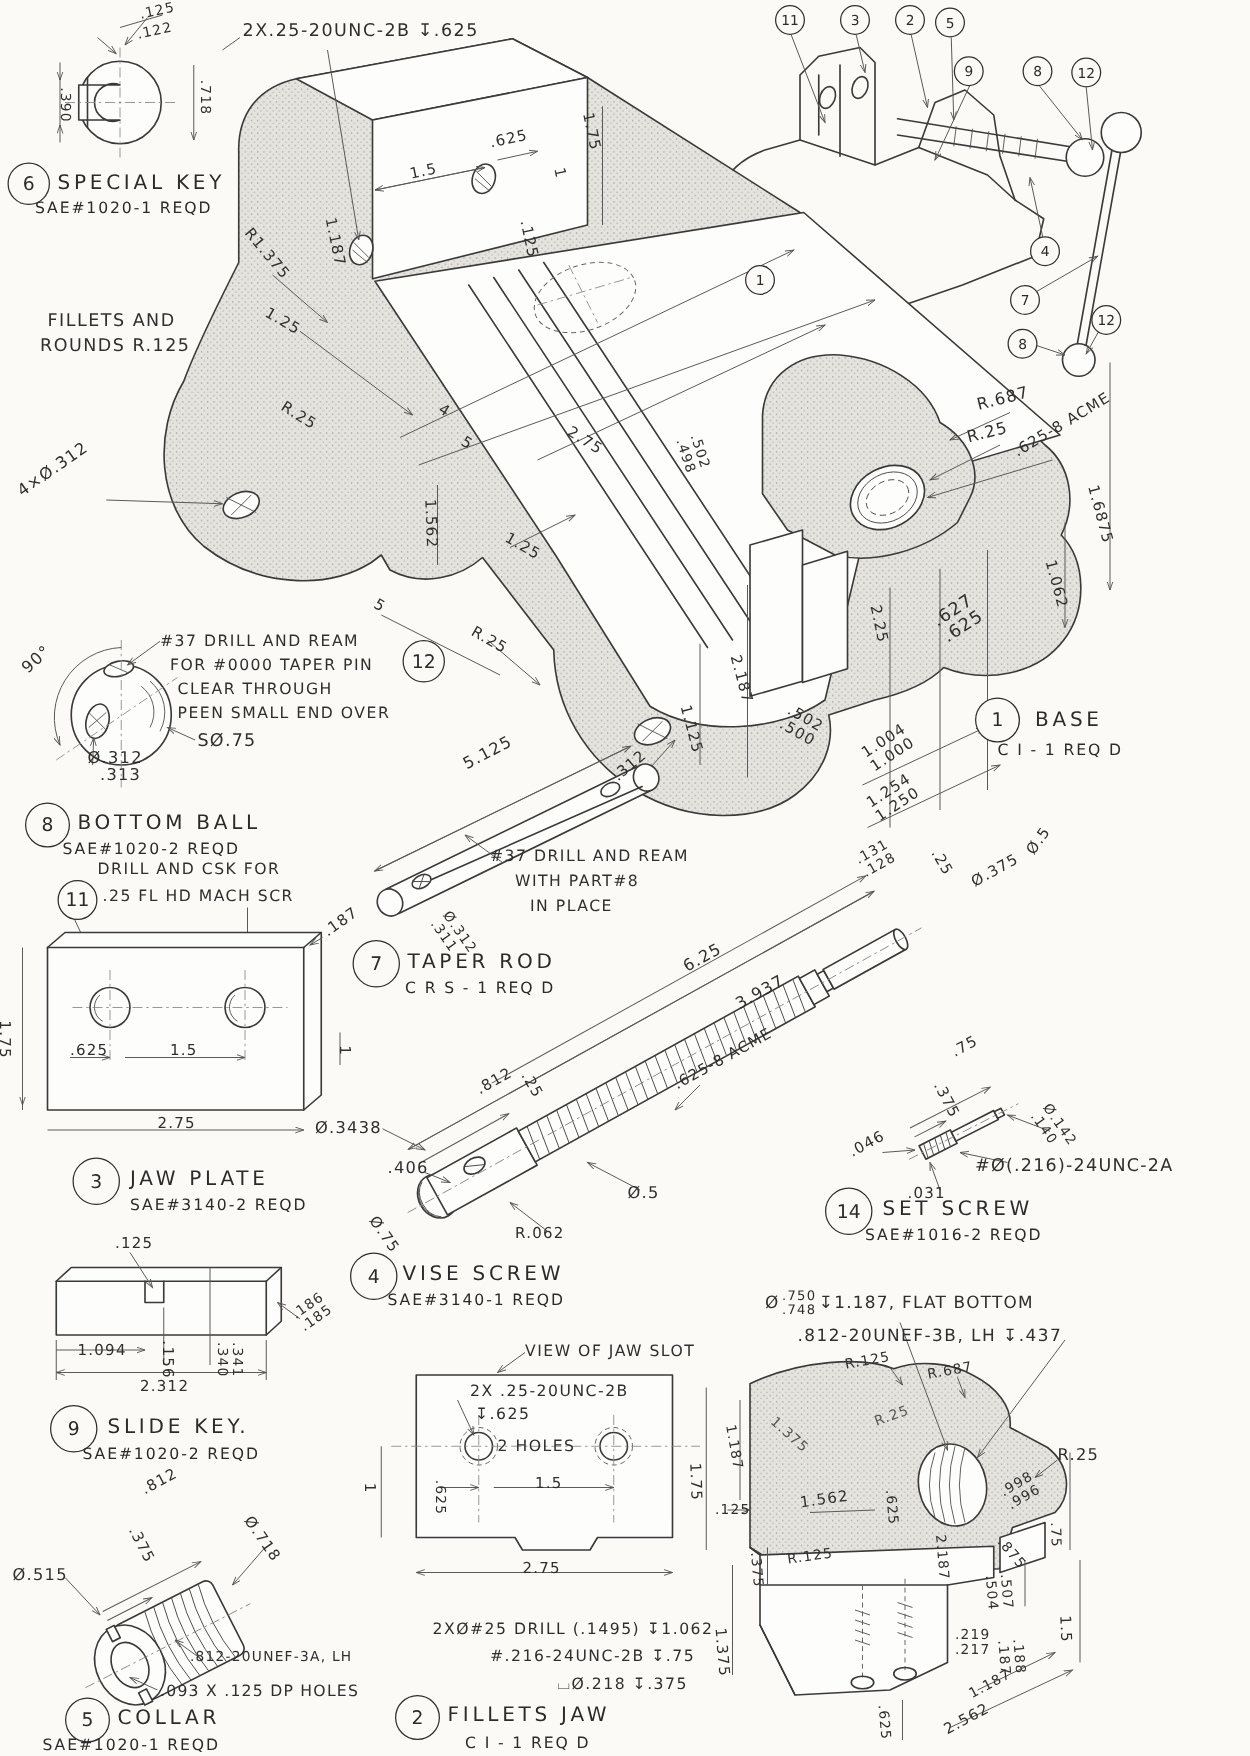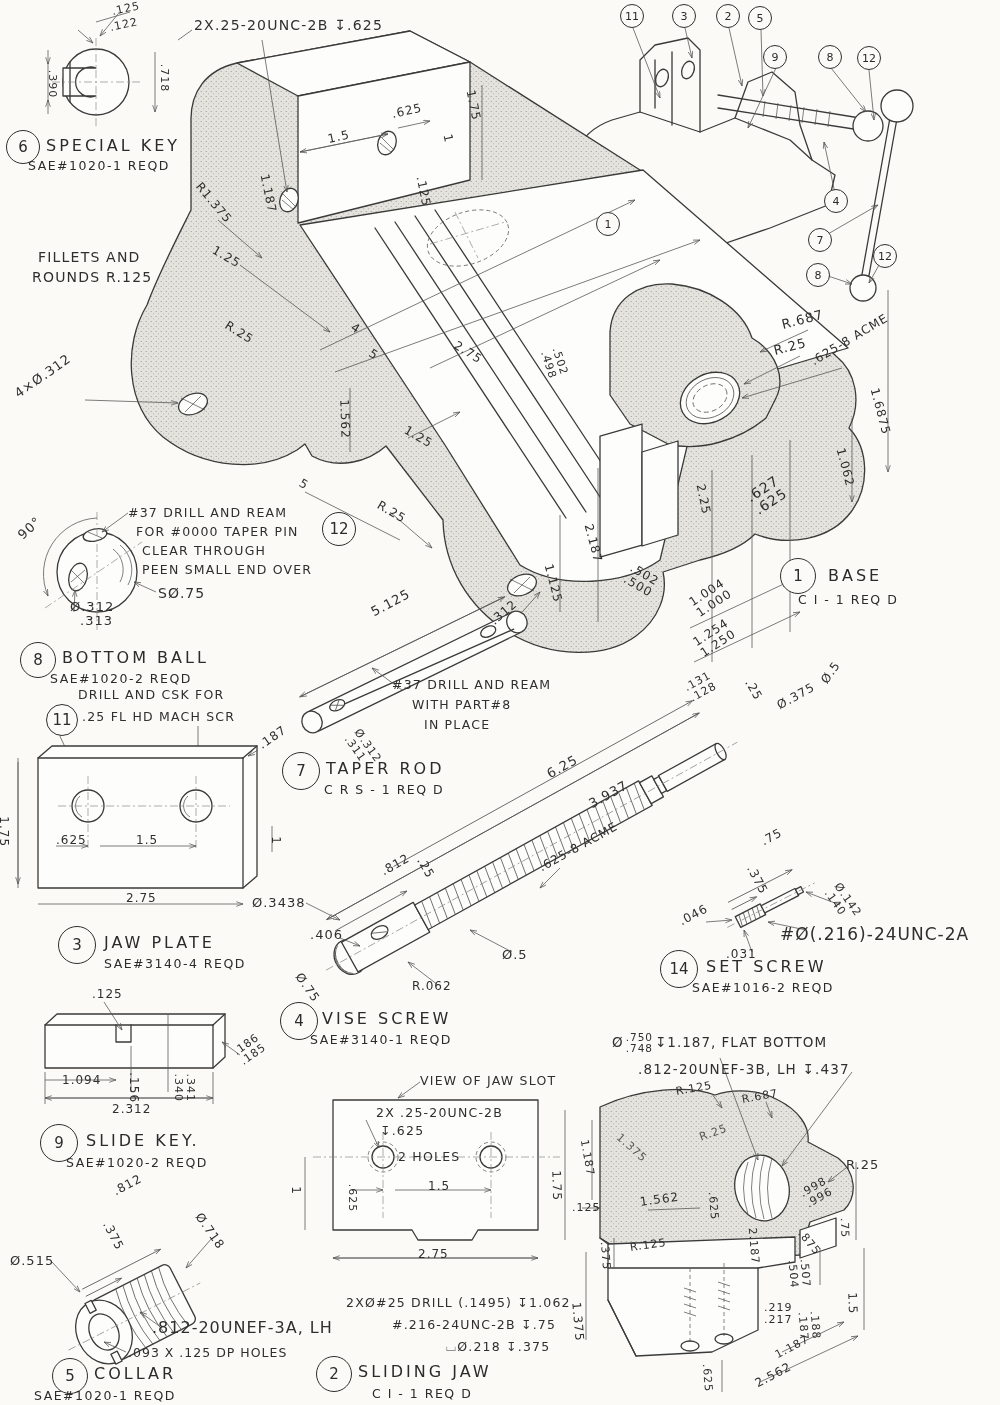--- a/index.html
+++ b/index.html
@@ -512,21 +512,21 @@
 <div class="lbl note" style="left:82px;top:710px">.25 FL HD MACH SCR</div>
 
 <div class="lbl" style="left:4px;top:810px;transform:rotate(90deg)">1.75</div>
 <div class="lbl" style="left:260px;top:740px;transform:rotate(-35deg)">.187</div>
 <div class="lbl" style="left:56px;top:834px">.625</div>
 <div class="lbl" style="left:136px;top:834px">1.5</div>
 <div class="lbl" style="left:276px;top:830px;transform:rotate(90deg)">1</div>
 <div class="lbl" style="left:126px;top:892px">2.75</div>
 <div class="balloon" style="left:58px;top:926px;width:36px;height:36px">3</div>
 <div class="pname" style="left:104px;top:933px">JAW PLATE</div>
-<div class="pspec" style="left:104px;top:956px">SAE#3140-4 REQD</div>
+<div class="pspec" style="left:104px;top:956px">SAE#3140-2 REQD</div>
 
 <div class="lbl" style="left:372px;top:606px;transform:rotate(-28deg);font-size:13px">5.125</div>
 <div class="lbl stack sm" style="left:352px;top:722px;transform:rotate(55deg)">
   <span>Ø.312</span>
   <span>.311</span>
 </div>
 <div class="lbl note" style="left:392px;top:678px">#37 DRILL AND REAM</div>
 <div class="lbl note" style="left:412px;top:698px">WITH PART#8</div>
 <div class="lbl note" style="left:424px;top:718px">IN PLACE</div>
 <div class="balloon" style="left:282px;top:752px;width:36px;height:36px">7</div>
@@ -555,21 +555,21 @@
 <div class="lbl" style="left:824px;top:676px;transform:rotate(-55deg)">Ø.5</div>
 
 <div class="lbl" style="left:762px;top:836px;transform:rotate(-28deg)">.75</div>
 <div class="lbl" style="left:750px;top:860px;transform:rotate(62deg)">.375</div>
 <div class="lbl" style="left:680px;top:916px;transform:rotate(-28deg)">.046</div>
 <div class="lbl" style="left:726px;top:948px">.031</div>
 <div class="lbl stack sm" style="left:832px;top:876px;transform:rotate(55deg)">
   <span>Ø.142</span>
   <span>.140</span>
 </div>
-<div class="lbl" style="left:780px;top:926px;font-size:17px">#Ø(.216)-24UNC-2A</div>
+<div class="lbl" style="left:780px;top:926px;font-size:14px">#Ø(.216)-24UNC-2A</div>
 <div class="balloon" style="left:660px;top:950px;width:36px;height:36px">14</div>
 <div class="pname" style="left:706px;top:957px">SET SCREW</div>
 <div class="pspec" style="left:692px;top:980px">SAE#1016-2 REQD</div>
 
 <div class="lbl" style="left:92px;top:988px">.125</div>
 <div class="lbl" style="left:62px;top:1074px">1.094</div>
 <div class="lbl" style="left:134px;top:1066px;transform:rotate(90deg)">.156</div>
 <div class="lbl stack sm" style="left:184px;top:1062px;transform:rotate(90deg)">
   <span>.341</span>
   <span>.340</span>
@@ -580,21 +580,21 @@
   <span>.185</span>
 </div>
 <div class="balloon" style="left:40px;top:1124px;width:36px;height:36px">9</div>
 <div class="pname" style="left:86px;top:1131px">SLIDE KEY.</div>
 <div class="pspec" style="left:66px;top:1155px">SAE#1020-2 REQD</div>
 
 <div class="lbl" style="left:10px;top:1254px;font-size:13px">Ø.515</div>
 <div class="lbl" style="left:114px;top:1186px;transform:rotate(-28deg)">.812</div>
 <div class="lbl" style="left:106px;top:1216px;transform:rotate(62deg)">.375</div>
 <div class="lbl" style="left:198px;top:1208px;transform:rotate(55deg)">Ø.718</div>
-<div class="lbl" style="left:152px;top:1320px;font-size:16px">.812-20UNEF-3A, LH</div>
+<div class="lbl" style="left:152px;top:1320px;font-size:11px">.812-20UNEF-3A, LH</div>
 <div class="lbl" style="left:128px;top:1346px;font-size:12.5px">.093 X .125 DP HOLES</div>
 <div class="balloon" style="left:52px;top:1358px;width:34px;height:34px">5</div>
 <div class="pname" style="left:94px;top:1364px">COLLAR</div>
 <div class="pspec" style="left:34px;top:1388px">SAE#1020-1 REQD</div>
 
 <div class="lbl note" style="left:420px;top:1074px">VIEW OF JAW SLOT</div>
 <div class="lbl note" style="left:376px;top:1106px">2X .25-20UNC-2B</div>
 <div class="lbl note" style="left:380px;top:1124px">↧.625</div>
 <div class="lbl note" style="left:398px;top:1150px">2 HOLES</div>
 <div class="lbl sm" style="left:352px;top:1178px;transform:rotate(90deg)">.625</div>
@@ -644,21 +644,21 @@
   <span>.219</span>
   <span>.217</span>
 </div>
 <div class="lbl sm" style="left:776px;top:1350px;transform:rotate(-28deg)">1.187</div>
 <div class="lbl" style="left:756px;top:1378px;transform:rotate(-28deg)">2.562</div>
 <div class="lbl sm" style="left:706px;top:1358px;transform:rotate(85deg)">.625</div>
 <div class="lbl note" style="left:346px;top:1296px">2XØ#25 DRILL (.1495) ↧1.062</div>
 <div class="lbl note" style="left:392px;top:1318px">#.216-24UNC-2B ↧.75</div>
 <div class="lbl note" style="left:446px;top:1340px">⌴Ø.218 ↧.375</div>
 <div class="balloon" style="left:316px;top:1356px;width:34px;height:34px">2</div>
-<div class="pname" style="left:358px;top:1362px">SLIDING JAW</div>
+<div class="pname" style="left:358px;top:1362px">FILLETS JAW</div>
 <div class="pspec" style="left:372px;top:1386px">C I - 1 REQ D</div>
 
 <div class="balloon sm2" style="left:620px;top:4px;width:22px;height:22px">11</div>
 <div class="balloon sm2" style="left:672px;top:4px;width:22px;height:22px">3</div>
 <div class="balloon sm2" style="left:716px;top:4px;width:22px;height:22px">2</div>
 <div class="balloon sm2" style="left:748px;top:6px;width:22px;height:22px">5</div>
 <div class="balloon sm2" style="left:763px;top:45px;width:22px;height:22px">9</div>
 <div class="balloon sm2" style="left:818px;top:45px;width:22px;height:22px">8</div>
 <div class="balloon sm2" style="left:857px;top:46px;width:22px;height:22px">12</div>
 <div class="balloon sm2" style="left:824px;top:189px;width:22px;height:22px">4</div>

